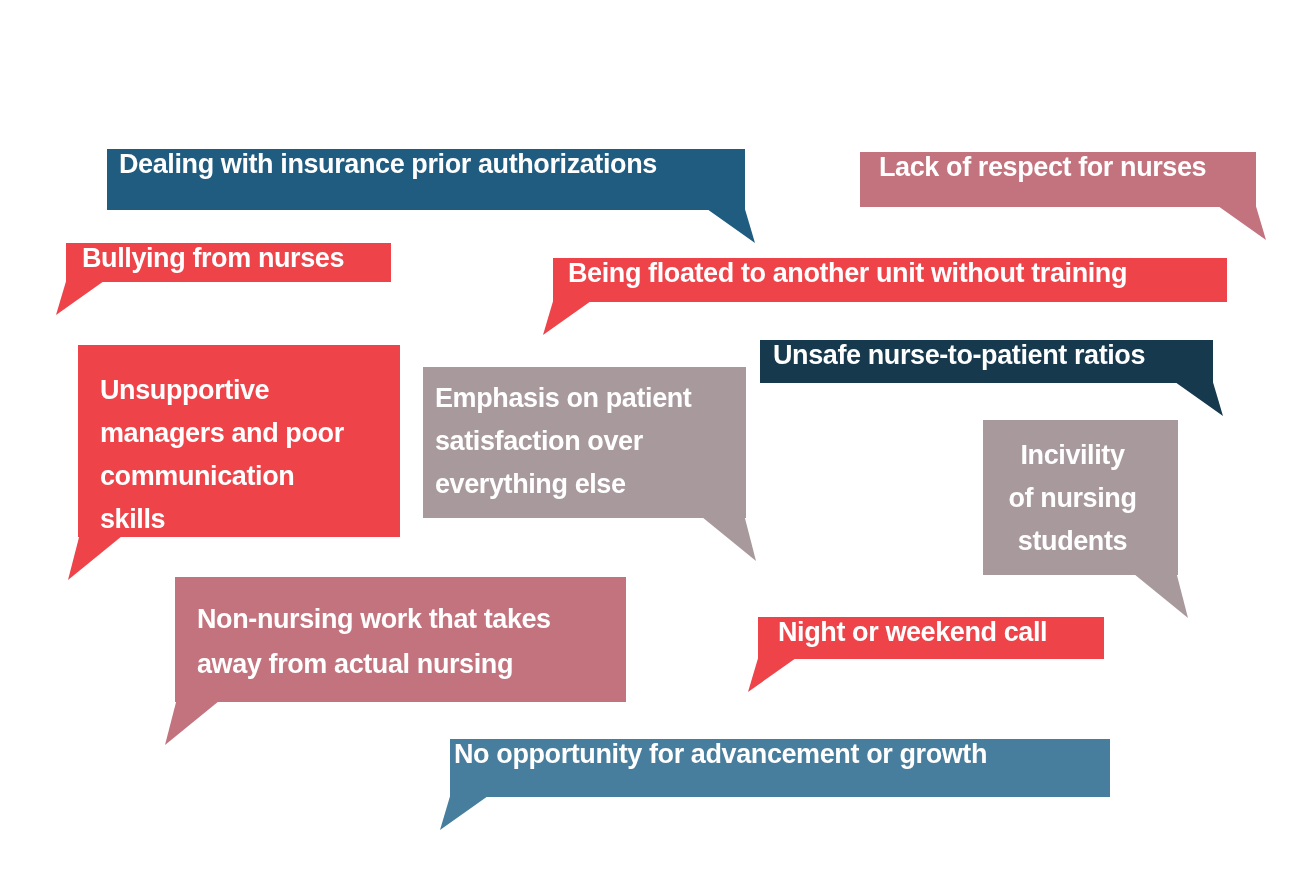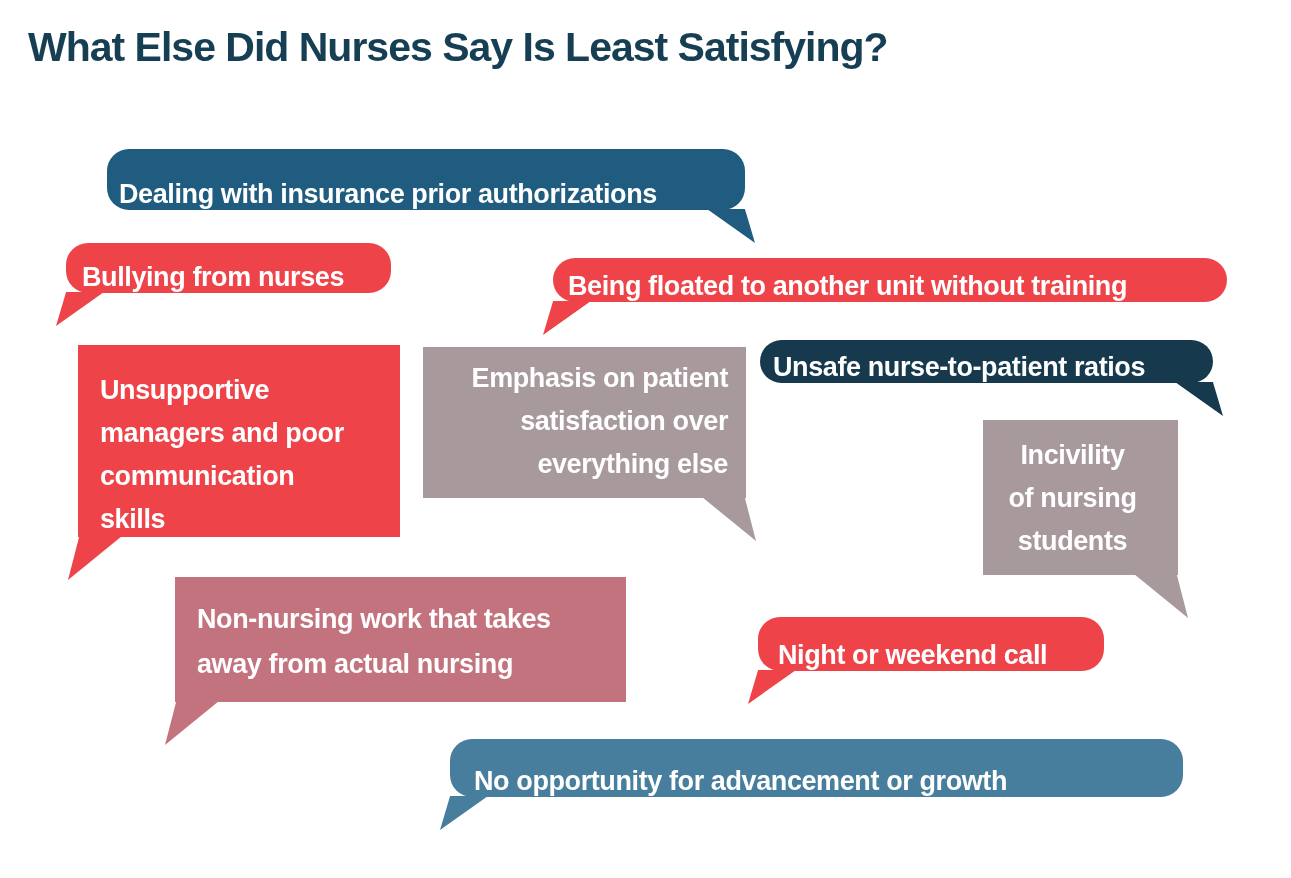--- a/index.html
+++ b/index.html
@@ -16,56 +16,59 @@
   }
 
   .bubble {
     position: absolute; background: var(--c, #999);
     color: #ffffff; font-weight: 700; font-size: 27px; letter-spacing: -0.4px;
     box-sizing: border-box;
   }
   .bubble-text { white-space: pre-line; display: block; }
 
   
-  .single { display: flex; align-items: flex-end; border-radius: 22px; }
+  .single { display: flex; align-items: flex-start; }
 
   
   .tail {
     position: absolute; top: 100%; margin-top: -1px;
     width: 48px; height: 34px; background: var(--c, #999);
   }
   .tail-right .tail { right: -10px; clip-path: polygon(0 0, 79% 0, 100% 100%); }
   .tail-left  .tail { left:  -10px; clip-path: polygon(21% 0, 100% 0, 0 100%); }
   .big .tail { width: 54px; height: 44px; }
 
   
   .b1  { left: 107px; top: 149px; width: 638px; height: 61px;  padding: 0 12px; }
   .b2  { left: 860px; top: 152px; width: 396px; height: 55px;  padding: 0 19px; }
-  .b3  { left: 66px;  top: 243px; width: 325px; height: 50px;  padding: 0 16px; }
+  .b3  { left: 66px;  top: 243px; width: 325px; height: 39px;  padding: 0 16px; }
   .b4  { left: 553px; top: 258px; width: 674px; height: 44px;  padding: 0 15px; }
   .b5  { left: 78px;  top: 345px; width: 322px; height: 192px; padding: 24px 16px 0 22px; line-height: 43px; }
-  .b6  { left: 423px; top: 347px; width: 323px; height: 151px; padding: 10px 18px 0 12px; line-height: 43px; text-align: right; }
+  .b6  { left: 423px; top: 367px; width: 323px; height: 151px; padding: 10px 18px 0 12px; line-height: 43px; text-align: left; }
   .b7  { left: 760px; top: 340px; width: 453px; height: 43px;  padding: 0 13px; }
   .b8  { left: 983px; top: 420px; width: 195px; height: 155px; padding: 14px 26px 0 10px; line-height: 43px; text-align: center; }
   .b9  { left: 175px; top: 577px; width: 451px; height: 125px; padding: 20px 10px 0 22px; line-height: 45px; }
-  .b10 { left: 758px; top: 617px; width: 346px; height: 54px;  padding: 0 20px; }
-  .b11 { left: 450px; top: 739px; width: 733px; height: 58px;  padding: 0 24px; }
+  .b10 { left: 758px; top: 617px; width: 346px; height: 42px;  padding: 0 20px; }
+  .b11 { left: 450px; top: 739px; width: 660px; height: 58px;  padding: 0 4px; }
 </style>
 </head>
 <body>
 
 <div class="canvas">
 
-  <h1 class="title" style="--c: #163f54;">What Else Did Nurses Say Is Least Satisfying?</h1>
 
   <div class="bubble single tail-right b1" style="--c: #1f5c7f;">
     <span class="tail"></span>
     <span class="bubble-text">Dealing with insurance prior authorizations</span>
   </div>
 
+  <div class="bubble single tail-right b2" style="--c: #c3737d;">
+    <span class="tail"></span>
+    <span class="bubble-text">Lack of respect for nurses</span>
+  </div>
 
   <div class="bubble single tail-left b3" style="--c: #ee4349;">
     <span class="tail"></span>
     <span class="bubble-text">Bullying from nurses</span>
   </div>
 
   <div class="bubble single tail-left b4" style="--c: #ee4349;">
     <span class="tail"></span>
     <span class="bubble-text">Being floated to another unit without training</span>
   </div>

